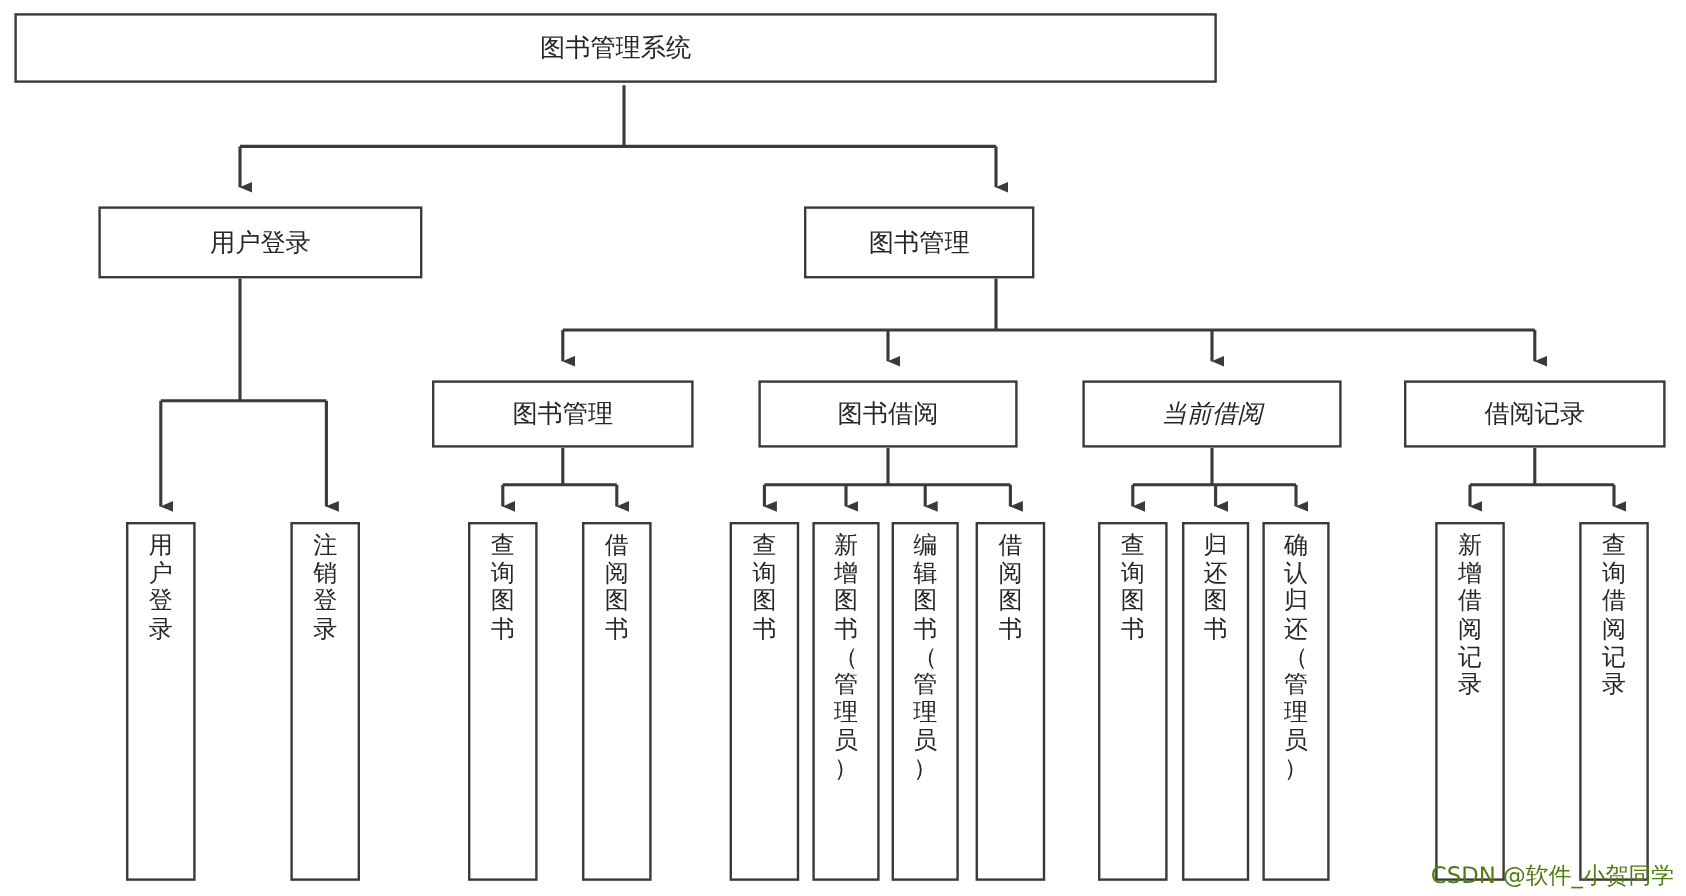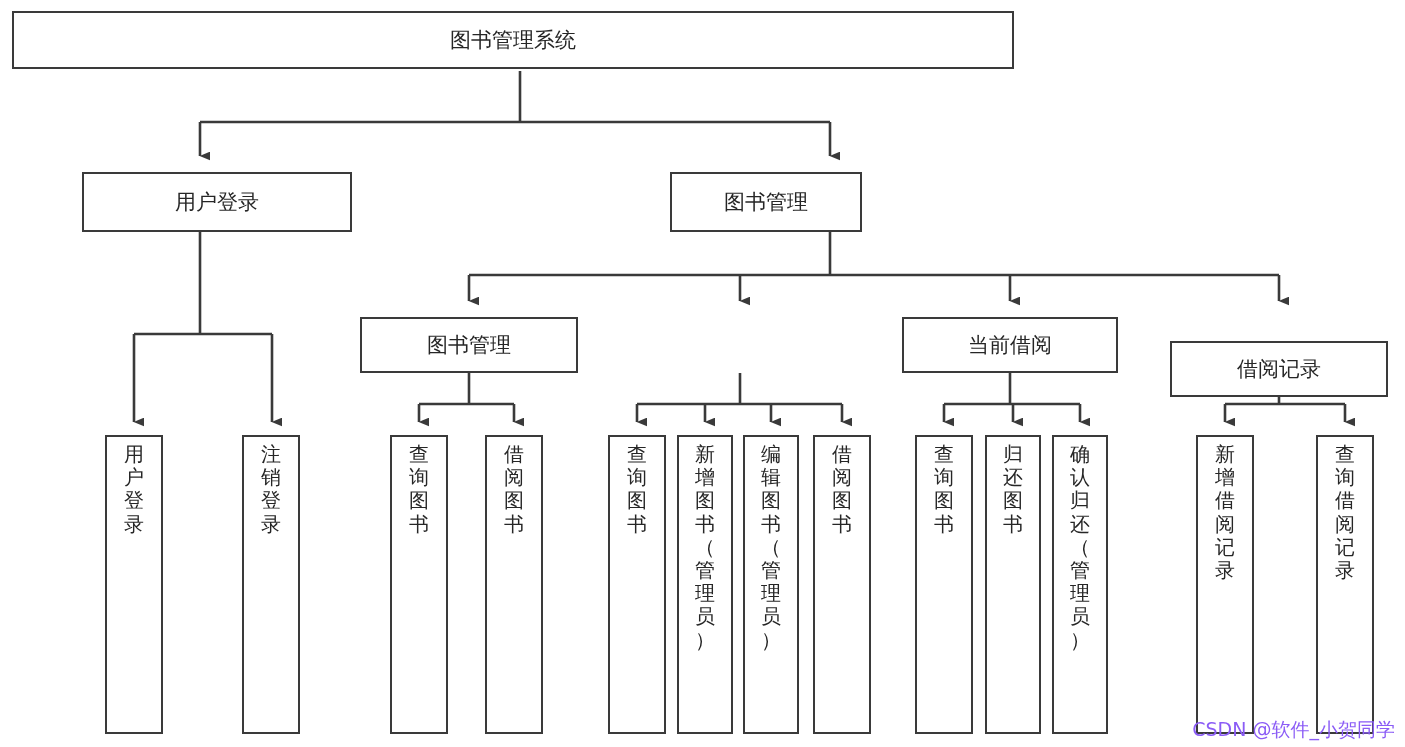--- a/index.html
+++ b/index.html
@@ -38,21 +38,21 @@
     width:100%;
     letter-spacing:0;
   }
   .vert-text .ch{display:block;}
 
   #watermark{
     position:absolute;
     right:10px;
     bottom:4px;
     font-size:19px;
-    color:#8b5cf6;
+    color:#4d7c0f;
     white-space:nowrap;
     pointer-events:none;
     font-family:"DejaVu Sans","Liberation Sans",sans-serif;
   }
 </style>
 </head>
 <body>
 
 <div id="diagram-root">
 
@@ -116,26 +116,29 @@
   </div>
 
   <div class="node-box horiz" style="left:670px;top:172px;width:192px;height:60px;text-align:right;">
     <span>图书管理</span>
   </div>
 
   <div class="node-box horiz" style="left:360px;top:317px;width:218px;height:56px;">
     <span>图书管理</span>
   </div>
 
-
-  <div class="node-box horiz" style="left:902px;top:317px;width:216px;height:56px;">
+  <div class="node-box horiz" style="left:632px;top:317px;width:216px;height:56px;">
+    <span>图书借阅</span>
+  </div>
+
+  <div class="node-box horiz" style="left:902px;top:317px;width:216px;height:56px;font-style:italic;">
     <span>当前借阅</span>
   </div>
 
-  <div class="node-box horiz" style="left:1170px;top:317px;width:218px;height:56px;margin-top:24px;">
+  <div class="node-box horiz" style="left:1170px;top:317px;width:218px;height:56px;">
     <span>借阅记录</span>
   </div>
 
   <div class="node-box vert" style="left:105px;top:435px;width:58px;height:299px;">
     <span class="vert-text">
         <span class="ch">用</span>
         <span class="ch">户</span>
         <span class="ch">登</span>
         <span class="ch">录</span>
       </span>

